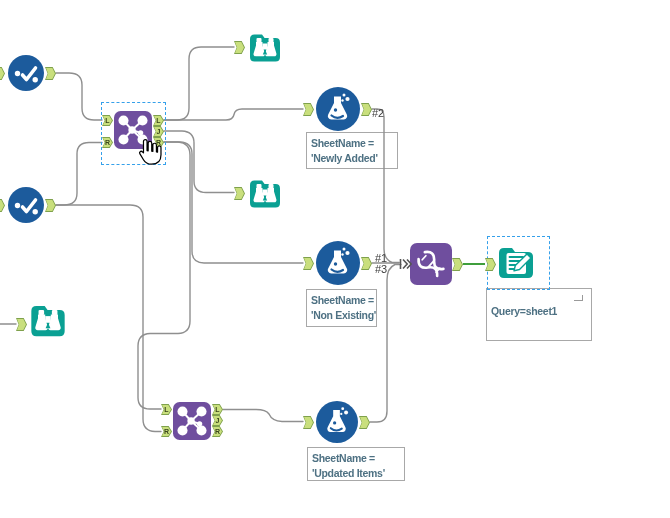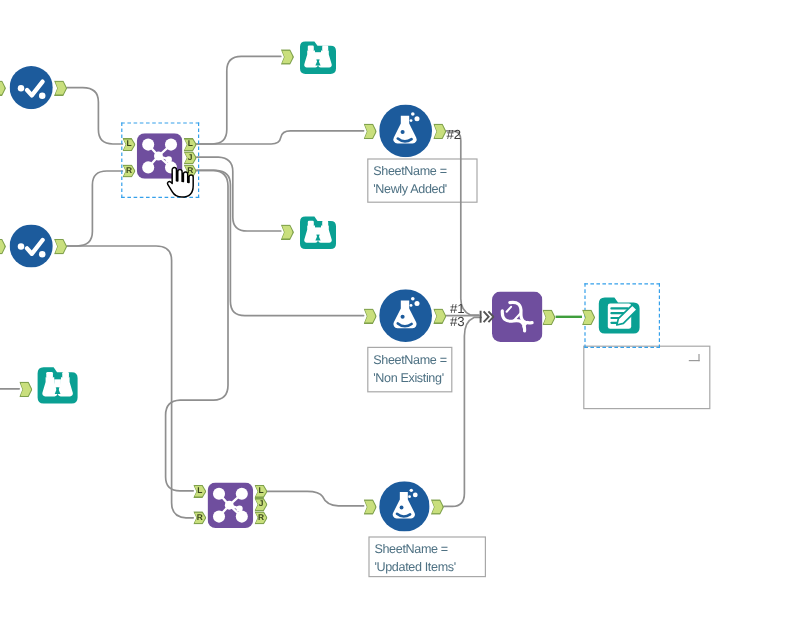--- a/index.html
+++ b/index.html
@@ -12,21 +12,21 @@
   .anchor{position:absolute;width:11px;height:11px}
   .anchor::before{content:"";position:absolute;inset:0;background:#7fa14c;
     clip-path:polygon(0 0,70% 0,100% 50%,70% 100%,0 100%,24% 50%)}
   .anchor::after{content:"";position:absolute;inset:1px;background:#c9df7d;
     clip-path:polygon(0 0,70% 0,100% 50%,70% 100%,0 100%,24% 50%)}
   .anchor span{position:absolute;left:0;right:0;top:1px;text-align:center;
     font-size:7px;font-weight:bold;color:#38451c;z-index:2;line-height:9px}
   .anchor.tall{height:13px}
   
   .ann{position:absolute;background:#fff;border:1px solid #a8a8a8;color:#4e7183;
-    font-weight:normal;font-size:10.5px;letter-spacing:-0.3px;line-height:15px;
+    font-weight:bold;font-size:10.5px;letter-spacing:-0.3px;line-height:15px;
     padding:3px 2px 2px 4px;white-space:nowrap;overflow:hidden;box-sizing:border-box}
   .connlabel{position:absolute;font-size:11px;color:#3c3c3c;line-height:10.5px}
   #wires{position:absolute;left:0;top:0;pointer-events:none}
   .corner{position:absolute;top:6px;right:8px;width:8px;height:5px;
     border-right:1px solid #9a9a9a;border-bottom:1px solid #9a9a9a}
 </style>
 </head>
 <body>
 
 <div class="ann" style="left:306px;top:132px;width:92px;height:37px">
@@ -36,20 +36,21 @@
 <div class="ann" style="left:306px;top:289px;width:71px;height:38px">
   <div>SheetName =</div>
   <div>'Non Existing'</div>
 </div>
 <div class="ann" style="left:307px;top:447px;width:98px;height:34px">
   <div>SheetName =</div>
   <div>'Updated Items'</div>
 </div>
 <div class="ann" style="left:486px;top:288px;width:106px;height:53px;padding-top:15px">
   <span class="corner"></span>
+  <div>Query=sheet1</div>
 </div>
 
 <svg id="wires" width="670" height="518" viewBox="0 0 670 518">
   <g fill="none" stroke="#8f8f8f" stroke-width="1.4" stroke-linecap="round">
     <path d="M56,73 H69 Q82,73 82,85 V108 Q82,120 94,120 H102"></path>
     <path d="M56,205 H64 Q77,205 77,193 V154 Q77,142.5 89,142.5 H102"></path>
     <path d="M56,205 H130 Q143,205 143,217 V419 Q143,431 155,431.5 H161"></path>
     <path d="M164,120 H226 Q233,120 234,114.5 Q235,109 242,109 H303"></path>
     <path d="M164,120 H177 Q189,120 189,108 V59 Q189,47 201,47 H234"></path>
     <path d="M164,131 H182 Q194,131.5 194,143 V181 Q194,192.5 206,192.5 H234"></path>

